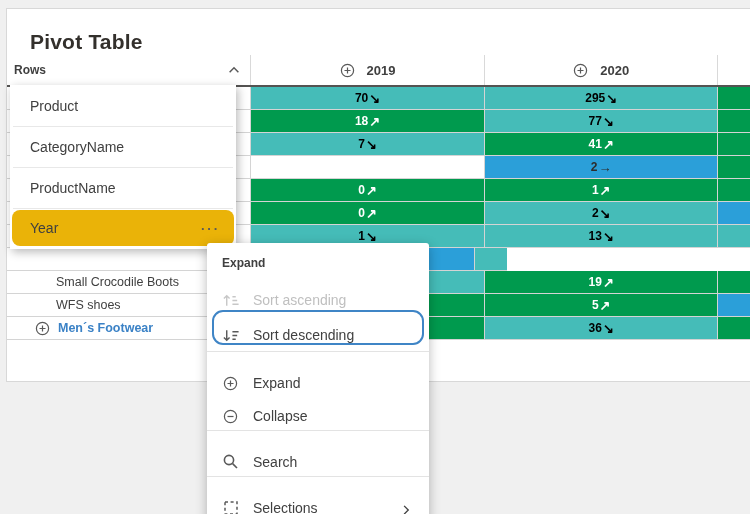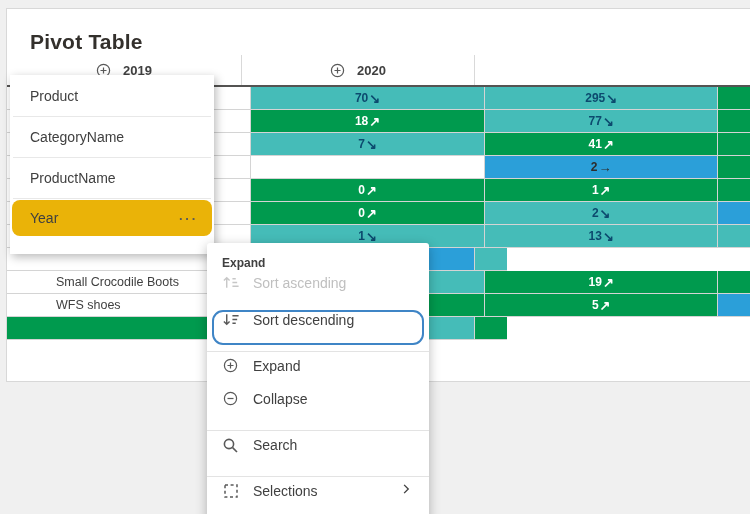--- a/index.html
+++ b/index.html
@@ -25,57 +25,65 @@
   }
   .c-label{width:244px;} .c-y1{width:235px;} .c-y2{width:233px;} .c-y3{width:32px;border-right:none!important;}
   .row{display:flex;height:23px;}
   .cell{
     box-sizing:border-box;border-right:1px solid #d4d4d4;border-bottom:1px solid #d4d4d4;
     display:flex;align-items:center;justify-content:center;font-size:12px;font-weight:700;
   }
   .cell.label{justify-content:flex-start;padding-left:49px;font-weight:400;font-size:12.5px;color:#404040;background:#fff;}
   .cell.label.expandable{padding-left:28px;gap:8px;}
   .lbl.link{color:#3b82c6;font-weight:700;font-size:12.5px;}
-  .bg-teal{background:#45bcb8;color:#0c4a6e;}
+  .bg-teal{background:#45bcb8;color:#000000;}
   .bg-green{background:#009a4e;color:#ffffff;}
   .bg-blue{background:#2b9fd9;color:#2d2d2d;}
   .bg-white{background:#ffffff;}
   .arrow{font-weight:700;font-size:13px;margin-left:1px;line-height:1;}
   .icon{display:inline-flex;align-items:center;justify-content:center;color:#595959;flex:0 0 auto;}
   .icon svg{display:block;}
   
   .dropdown{
-    position:absolute;left:10px;top:75px;width:204px;background:#fff;z-index:5;
-    box-shadow:2px 3px 9px rgba(0,0,0,.28);padding:1px 0 17px;
+    position:absolute;left:10px;top:85px;width:226px;background:#fff;z-index:5;
+    box-shadow:2px 3px 9px rgba(0,0,0,.28);padding:1px 0 2px;
   }
   .dd-item{height:40px;display:flex;align-items:center;padding:0 14px 0 20px;font-size:14px;color:#404040;}
   .dd-divider{height:1px;background:#e8e8e8;margin:0 3px;}
   .dd-item.active{background:#eab308;border-radius:8px;margin:1px 2px;height:36px;padding-left:18px;}
   .dd-more{margin-left:auto;color:#595959;font-weight:700;letter-spacing:2px;font-size:13px;}
   
   .menu{
     position:absolute;left:207px;top:243px;width:222px;z-index:10;background:#fff;
     border-radius:3px;box-shadow:0 3px 12px rgba(0,0,0,.28);padding:3px 0 6px;box-sizing:border-box;
   }
   .menu-title{padding:10px 15px 5px;font-size:12px;font-weight:700;color:#404040;}
-  .menu-item{height:33px;display:flex;align-items:flex-start;gap:13px;padding:0 14px;font-size:14px;color:#404040;}
+  .menu-item{height:33px;display:flex;align-items:flex-end;gap:13px;padding:0 14px;font-size:14px;color:#404040;}
   .menu-item .icon{width:19px;}
   .menu-item.disabled{color:#bfbfbf;}
   .menu-item.disabled .icon{color:#c7c7c7;}
   .menu-item.focused{border:2px solid #3f85c6;border-radius:11px;margin:2px 5px;padding:0 7px;height:31px;}
   .menu-divider{height:1px;background:#e3e3e3;margin:6px 0;}
   .submenu-chevron{margin-left:auto;color:#404040;}
 </style>
 </head>
 <body>
 
 <div class="card">
   <h1 class="title">Pivot Table</h1>
   <div class="grid">
     <div class="header-row">
+      <div class="rows-header">
+        <span>Rows</span>
+        <span class="icon">
+          <svg width="14" height="14" viewBox="0 0 16 16" fill="none" stroke="currentColor" stroke-width="1.7">
+              <path d="M3 10.5L8 5.5l5 5"></path>
+            </svg>
+        </span>
+      </div>
 
     <div class="col-header c-y1">
           <span class="icon">
             <svg width="15" height="15" viewBox="0 0 16 16" fill="none" stroke="currentColor" stroke-width="1.3">
               <circle cx="8" cy="8" r="6.5"></circle>
               <path d="M8 4.8v6.4M4.8 8h6.4"></path>
             </svg>
           </span>
           <span>2019</span>
         </div>
@@ -238,20 +246,29 @@
           </div>
           <div class="cell bg-green c-y2">
             <span class="val">5</span>
             <span class="arrow">↗</span>
           </div>
           <div class="cell bg-blue c-y3">
             <span class="val"></span>
           </div>
         </div>
         <div class="row">
+          <div class="cell label c-label expandable">
+            <span class="icon">
+              <svg width="15" height="15" viewBox="0 0 16 16" fill="none" stroke="currentColor" stroke-width="1.3">
+                <circle cx="8" cy="8" r="6.5"></circle>
+                <path d="M8 4.8v6.4M4.8 8h6.4"></path>
+              </svg>
+            </span>
+            <span class="lbl link">Men´s Footwear</span>
+          </div>
           <div class="cell bg-green c-y1">
             <span class="val"></span>
           </div>
           <div class="cell bg-teal c-y2">
             <span class="val">36</span>
             <span class="arrow">↘</span>
           </div>
           <div class="cell bg-green c-y3">
             <span class="val"></span>
           </div>

